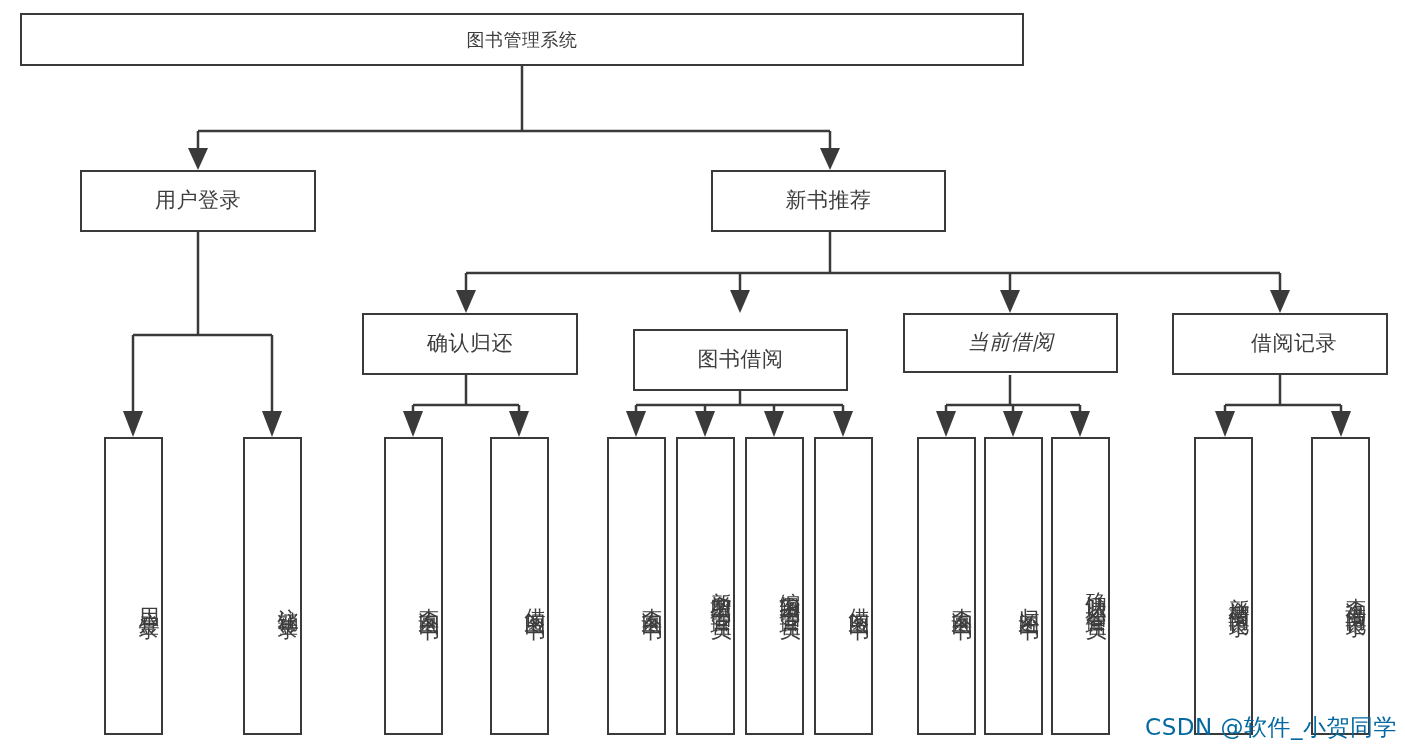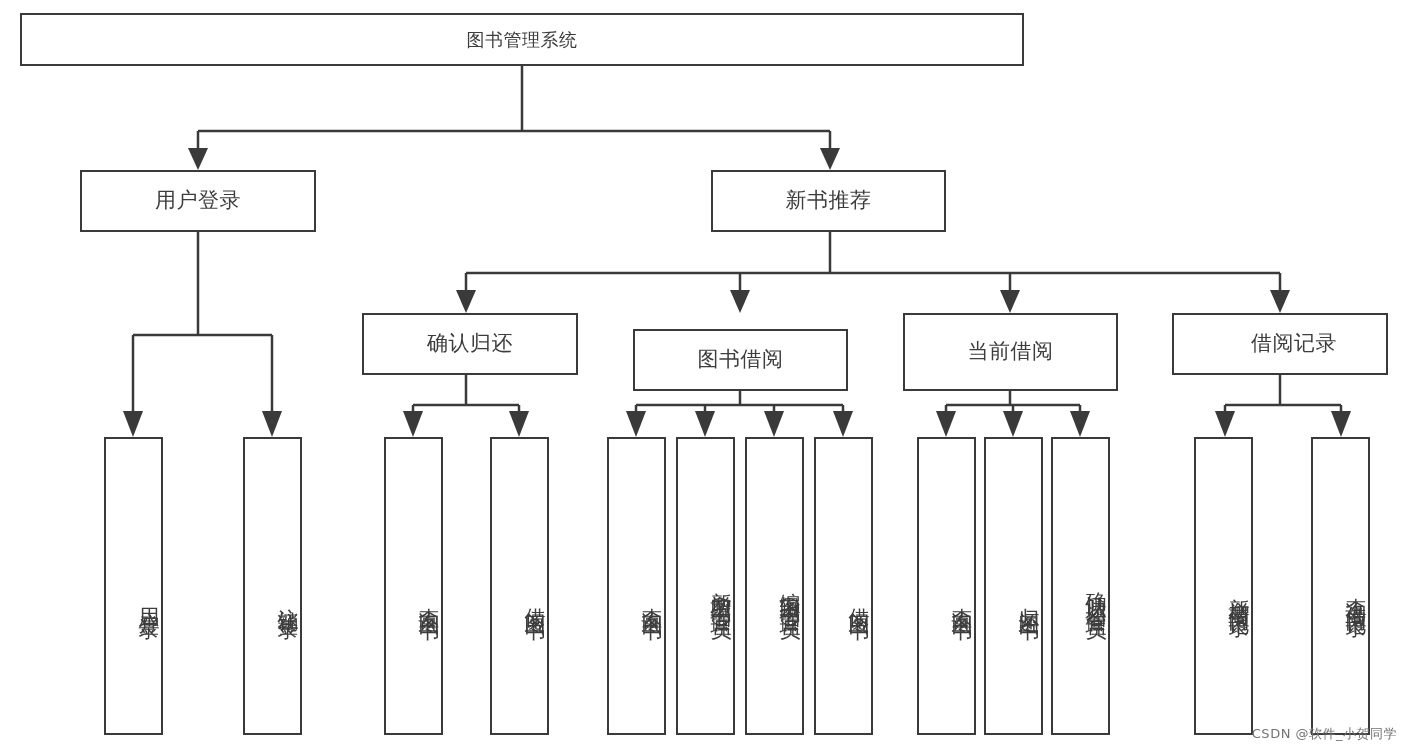--- a/index.html
+++ b/index.html
@@ -43,22 +43,22 @@
     position:absolute;left:0;top:0;
     width:1405px;height:747px;
     pointer-events:none;
   }
   .ln{ stroke:#3a3a3a; stroke-width:2.5; fill:none; }
   .ar{ fill:#3a3a3a; }
 
   .watermark{
     position:absolute;
     right:8px;bottom:4px;
-    font-size:13px;
-    color:#737373;
+    font-size:23px;
+    color:#0369a1;
     letter-spacing:0.5px;
     white-space:nowrap;
   }
 </style>
 </head>
 <body>
 
 <div id="diagram">
 
   <svg class="edges" viewBox="0 0 1405 747" xmlns="http://www.w3.org/2000/svg">
@@ -135,21 +135,21 @@
   <div class="node h" style="left:711px;top:170px;width:235px;height:62px;">
     <span>新书推荐</span>
   </div>
 
   <div class="node h" style="left:362px;top:313px;width:216px;height:62px;">
     <span>确认归还</span>
   </div>
   <div class="node h" style="left:633px;top:329px;width:215px;height:62px;">
     <span>图书借阅</span>
   </div>
-  <div class="node h" style="left:903px;top:313px;width:215px;height:78px;">
+  <div class="node h" style="left:903px;top:313px;width:215px;height:60px;font-style:italic;">
     <span>当前借阅</span>
   </div>
   <div class="node h" style="left:1172px;top:313px;width:216px;height:62px;padding-left:28px;">
     <span>借阅记录</span>
   </div>
 
   <div class="node v" style="left:104px;top:437px;width:59px;height:298px;">
     <span>用户登录</span>
   </div>
   <div class="node v" style="left:243px;top:437px;width:59px;height:298px;">

